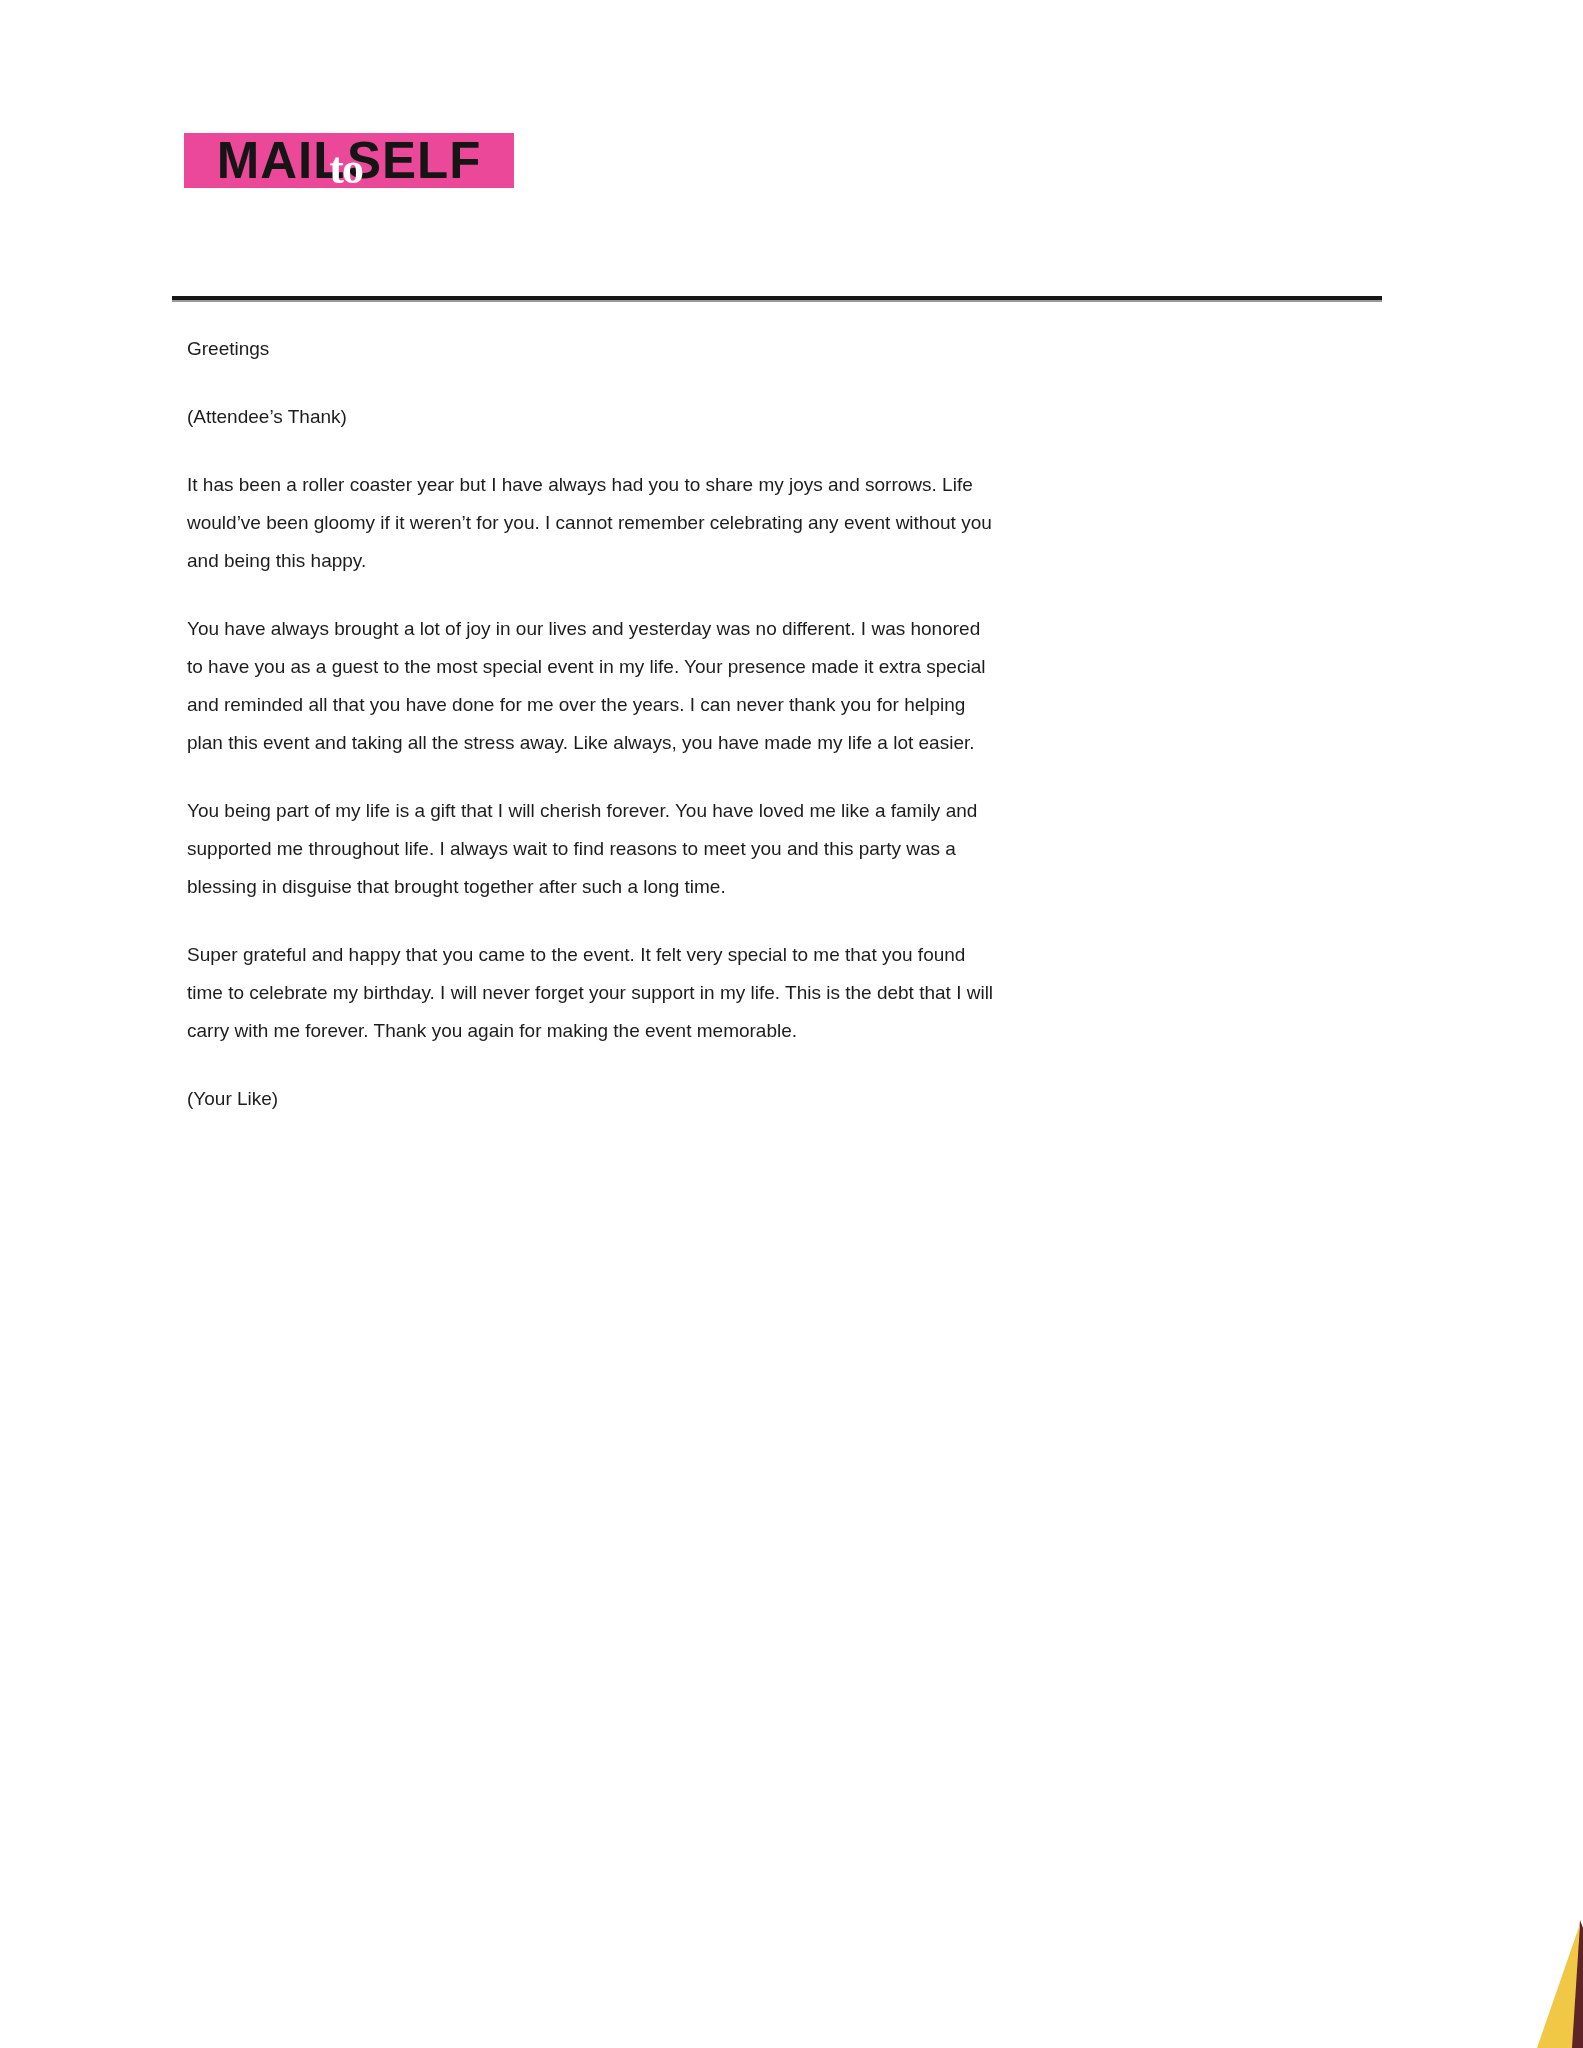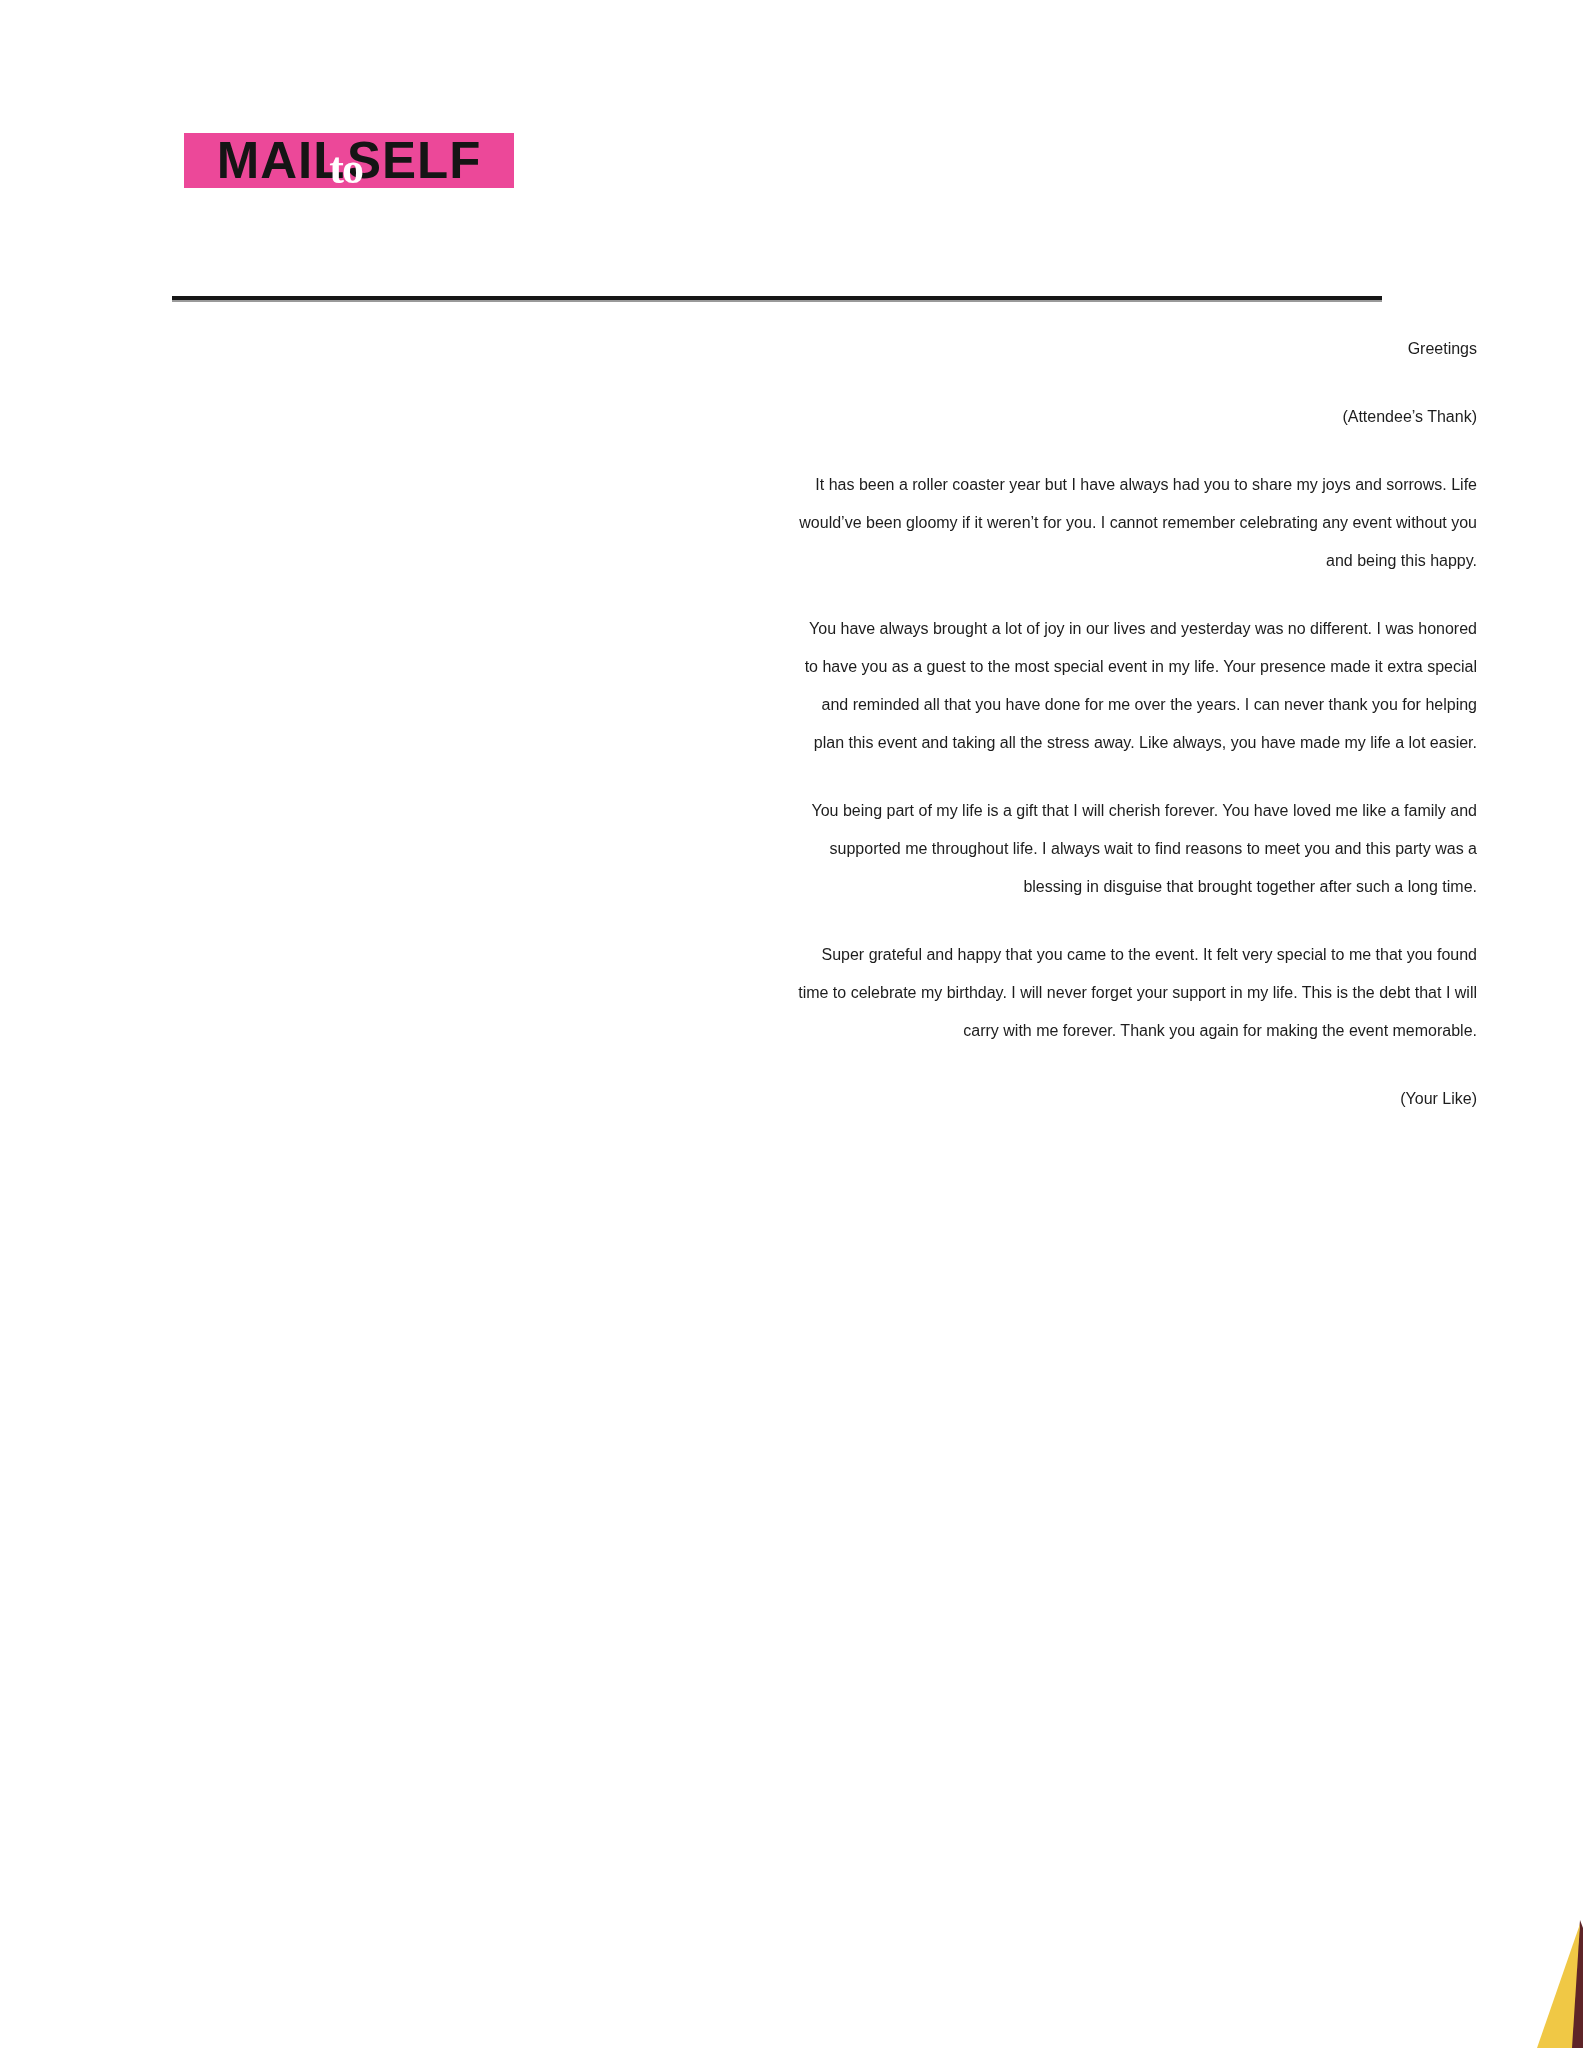--- a/index.html
+++ b/index.html
@@ -64,25 +64,24 @@
   }
   
   .body-text {
     position: absolute;
     left: 187px;
     top: 330px;
     width: 1290px;
   }
   .body-text p {
     margin: 0 0 30px 0;
-    font-size: 16px;
+    font-size: 19px;
     line-height: 38px;
     white-space: pre-line;
     color: #1d1d1d;
-    text-align: right;
   }
   
   .corner {
     position: absolute;
     right: 0;
     bottom: 0;
     width: 60px;
     height: 130px;
     display: block;
   }

